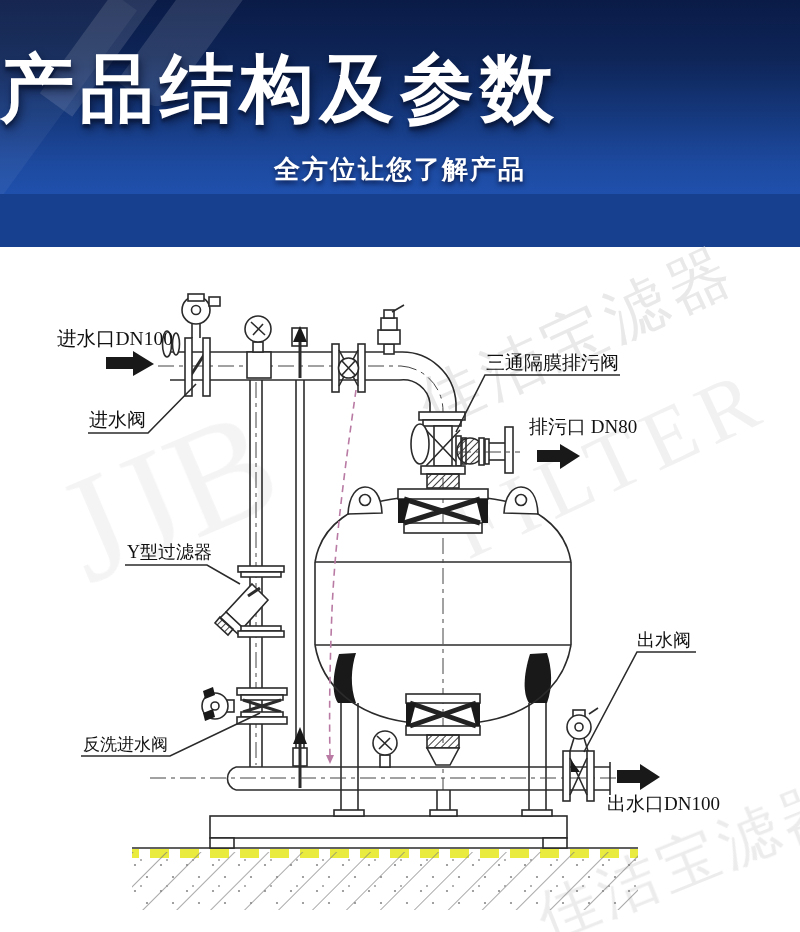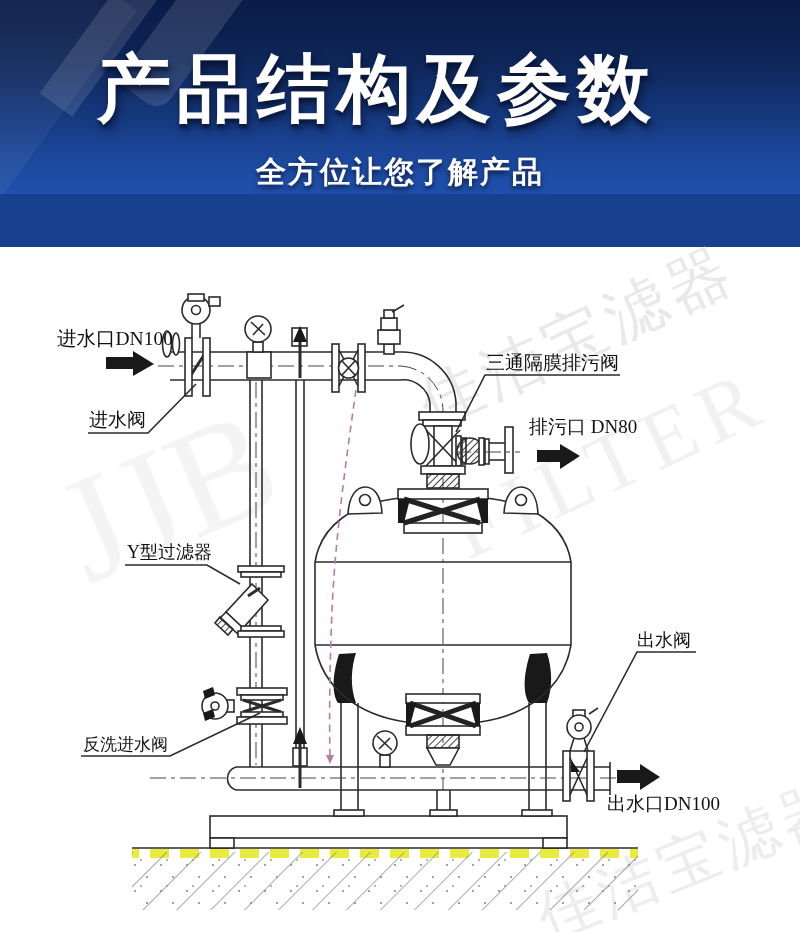--- a/index.html
+++ b/index.html
@@ -7,25 +7,25 @@
          font-family:"Liberation Sans","DejaVu Sans",sans-serif;}
   
   .banner{position:absolute;left:0;top:0;width:800px;height:194px;
           background:linear-gradient(180deg,#0a1b47 0%,#0e2557 30%,#143577 55%,#1d4aa0 85%,#1f50ac 100%);
           overflow:hidden;}
   .band{position:absolute;left:0;top:194px;width:800px;height:53px;background:#17418f;}
   .stripe{position:absolute;background:rgba(255,255,255,.12);transform-origin:top left;}
   .s1{left:128px;top:-28px;width:40px;height:150px;transform:rotate(36deg);}
   .s2{left:205px;top:-40px;width:54px;height:150px;transform:rotate(36deg);border-radius:0 0 18px 4px;}
   .s3{left:40px;top:-60px;width:120px;height:300px;transform:rotate(36deg);background:rgba(255,255,255,.05);}
-  .title{position:absolute;left:0;top:52px;width:657px;text-align:right;color:#fff;
+  .title{position:absolute;left:0;top:52px;width:657px;text-align:left;color:#fff;
          font-size:74px;font-weight:900;letter-spacing:6px;line-height:1;
          text-shadow:0 4px 3px rgba(5,15,40,.55),3px 6px 9px rgba(4,10,30,.5);}
   .subtitle{position:absolute;left:0;top:152px;width:800px;text-align:center;color:#fff;
-         font-size:30px;font-weight:700;letter-spacing:2px;
+         font-size:26px;font-weight:700;letter-spacing:2px;
          text-shadow:0 3px 5px rgba(0,0,25,.65);}
   
   svg{position:absolute;left:0;top:0;}
   .ln{fill:none;stroke:#2b2b2b;stroke-width:1.6;}
   .lnw{fill:none;stroke:#2b2b2b;stroke-width:3;}
   .lnx{fill:none;stroke:#222;stroke-width:5;}
   .fw{fill:#ffffff;stroke:#2b2b2b;stroke-width:1.6;}
   .fh{fill:url(#dense);stroke:#2b2b2b;stroke-width:1.6;}
   .fd{fill:#191919;stroke:none;}
   .cl{fill:none;stroke:#444444;stroke-width:1;stroke-dasharray:16 5 4 5;}

